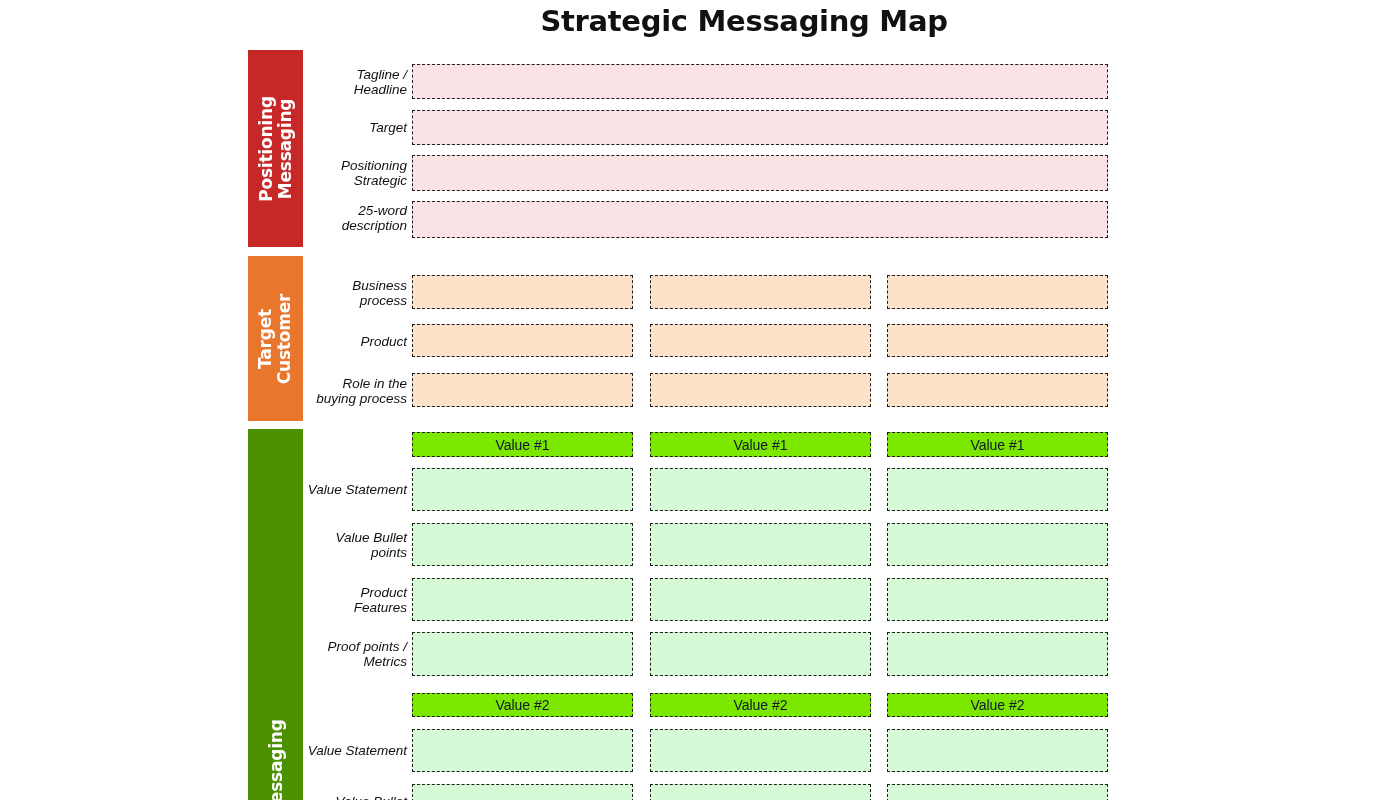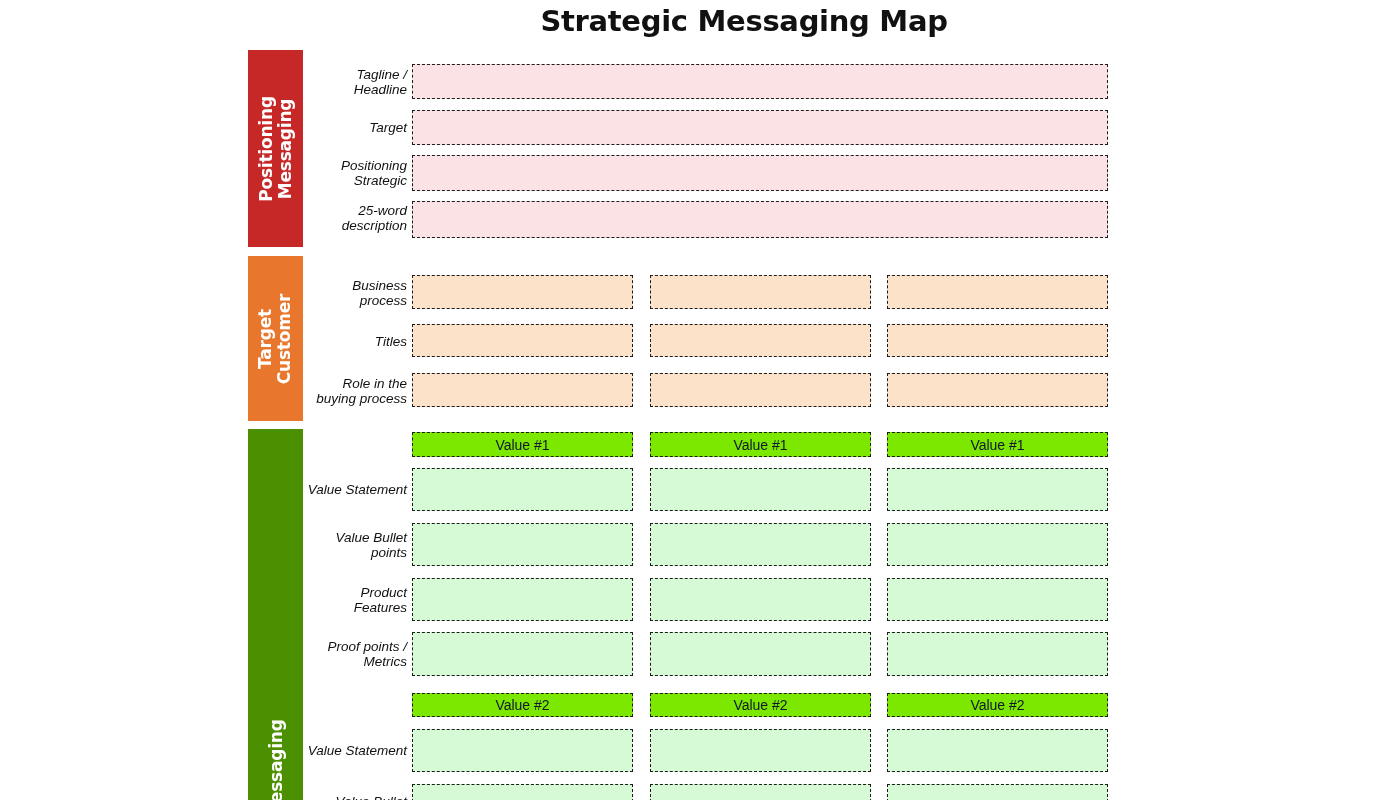--- a/index.html
+++ b/index.html
@@ -134,21 +134,21 @@
   <div class="field f-pink" style="left:412px;top:110px;width:696px;height:35px;"></div>
   <div class="field f-pink" style="left:412px;top:155px;width:696px;height:36px;"></div>
   <div class="field f-pink" style="left:412px;top:201px;width:696px;height:37px;"></div>
 
   <div class="band band-tgt">
     <div class="band-label">Target Customer</div>
   </div>
 
   <div class="row-label" style="top:275px;height:35px;">Business
 process</div>
-  <div class="row-label" style="top:324px;height:34px;">Titles</div>
+  <div class="row-label" style="top:324px;height:34px;">Product</div>
   <div class="row-label" style="top:373px;height:35px;font-style:italic;">Role in the
 buying process</div>
 
   <div class="field f-peach" style="left:412px;top:275px;width:221px;height:34px;"></div>
   <div class="field f-peach" style="left:650px;top:275px;width:221px;height:34px;"></div>
   <div class="field f-peach" style="left:887px;top:275px;width:221px;height:34px;"></div>
 
   <div class="field f-peach" style="left:412px;top:324px;width:221px;height:33px;"></div>
   <div class="field f-peach" style="left:650px;top:324px;width:221px;height:33px;"></div>
   <div class="field f-peach" style="left:887px;top:324px;width:221px;height:33px;"></div>

